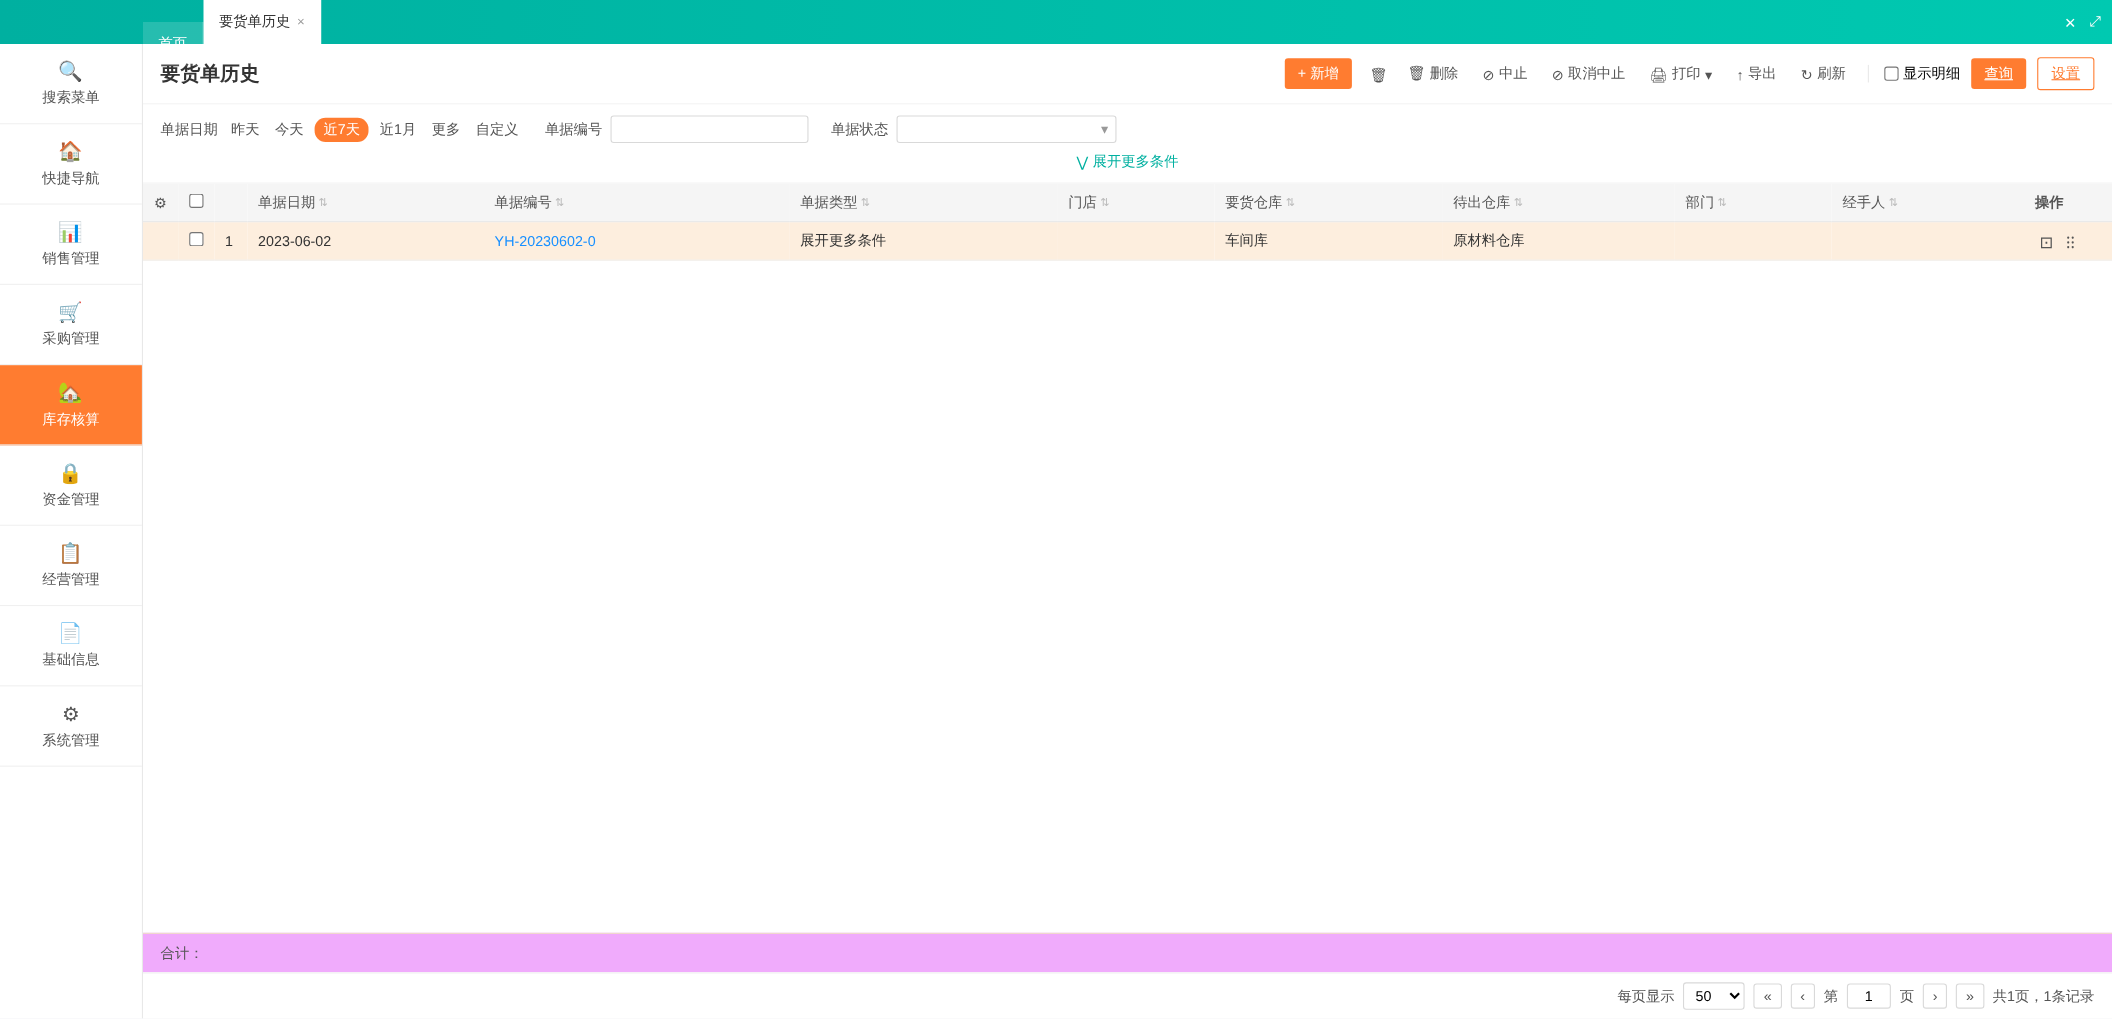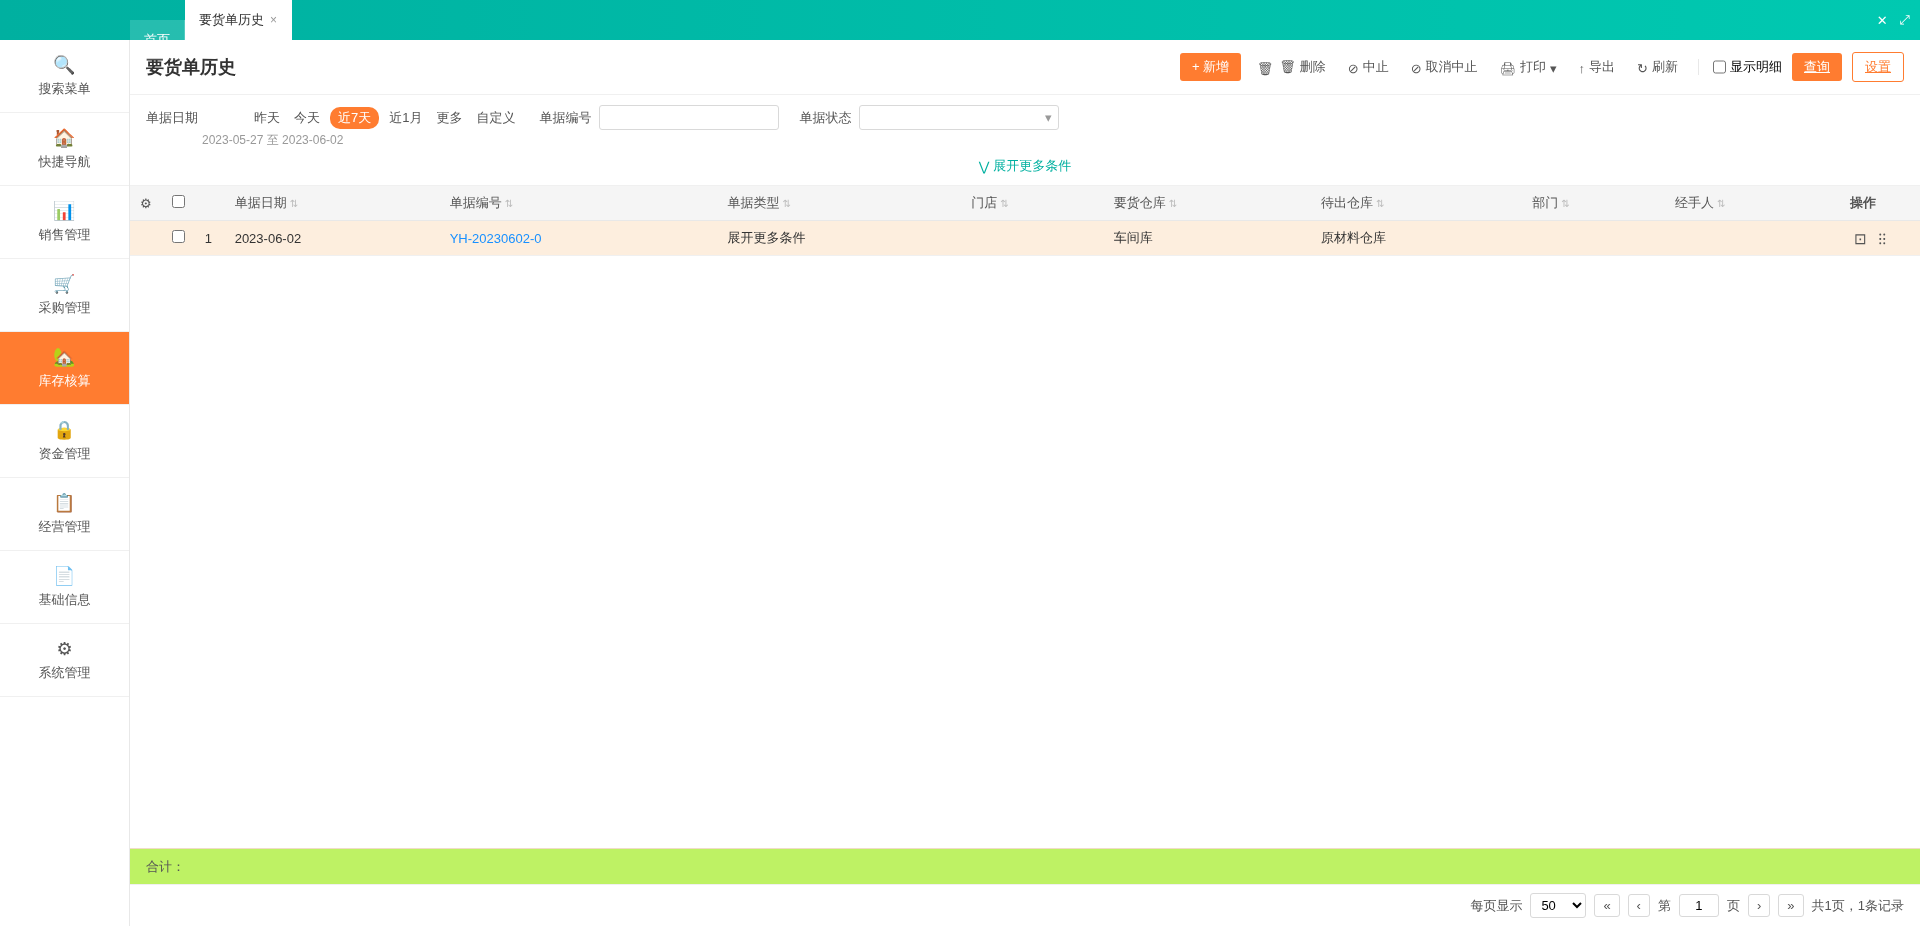--- a/index.html
+++ b/index.html
@@ -159,21 +159,20 @@
     }
     .filter-label {
       color: #555;
       white-space: nowrap;
       font-size: 13px;
     }
     .date-shortcuts {
       display: flex;
       align-items: center;
       gap: 6px;
-      margin-left: 44px;
     }
     .date-shortcut {
       cursor: pointer;
       color: #555;
       font-size: 13px;
       padding: 2px 4px;
       border-radius: 3px;
     }
     .date-shortcut.active {
       background: #ff7c30;
@@ -272,21 +271,21 @@
       cursor: pointer;
       color: #555;
       font-size: 15px;
       padding: 2px 4px;
       border-radius: 3px;
     }
 
     
     .table-footer-summary {
       padding: 8px 16px;
-      background: #bef264;
+      background: #f0abfc;
       border-top: 1px solid #f0dcc8;
       display: flex;
       align-items: center;
       color: #555;
       font-size: 13px;
       min-height: 36px;
     }
 
     
     .pagination-bar {
@@ -394,21 +393,21 @@
   <div class="content">
 
     <div class="page-header">
       <span class="page-title">要货单历史</span>
       <div class="toolbar">
         <button class="toolbar-btn primary">
           <span>+ 新增</span>
         </button>
         <div class="toolbar-btn">
           <span>🗑</span>
-          <span style="margin-left:2px;">🗑 删除</span>
+          <span style="margin-left:14px;">🗑 删除</span>
         </div>
         <div class="toolbar-btn">
           <span>⊘</span>
           <span>中止</span>
         </div>
         <div class="toolbar-btn">
           <span>⊘</span>
           <span>取消中止</span>
         </div>
         <div class="toolbar-btn">
@@ -457,23 +456,20 @@
         <div class="filter-group">
           <span class="filter-label">单据状态</span>
           <div class="select-wrapper">
             <select class="filter-select">
               <option value=""></option>
             </select>
           </div>
         </div>
       </div>
 
-      <div style="margin-left: 56px; margin-top: 2px;">
-        <span class="date-range-text">2023-05-27 至 2023-06-02</span>
-      </div>
 
       <div class="expand-more">
         <span>⋁</span>
         <span>展开更多条件</span>
       </div>
     </div>
 
     <div class="table-area">
       <table>
         <thead>

